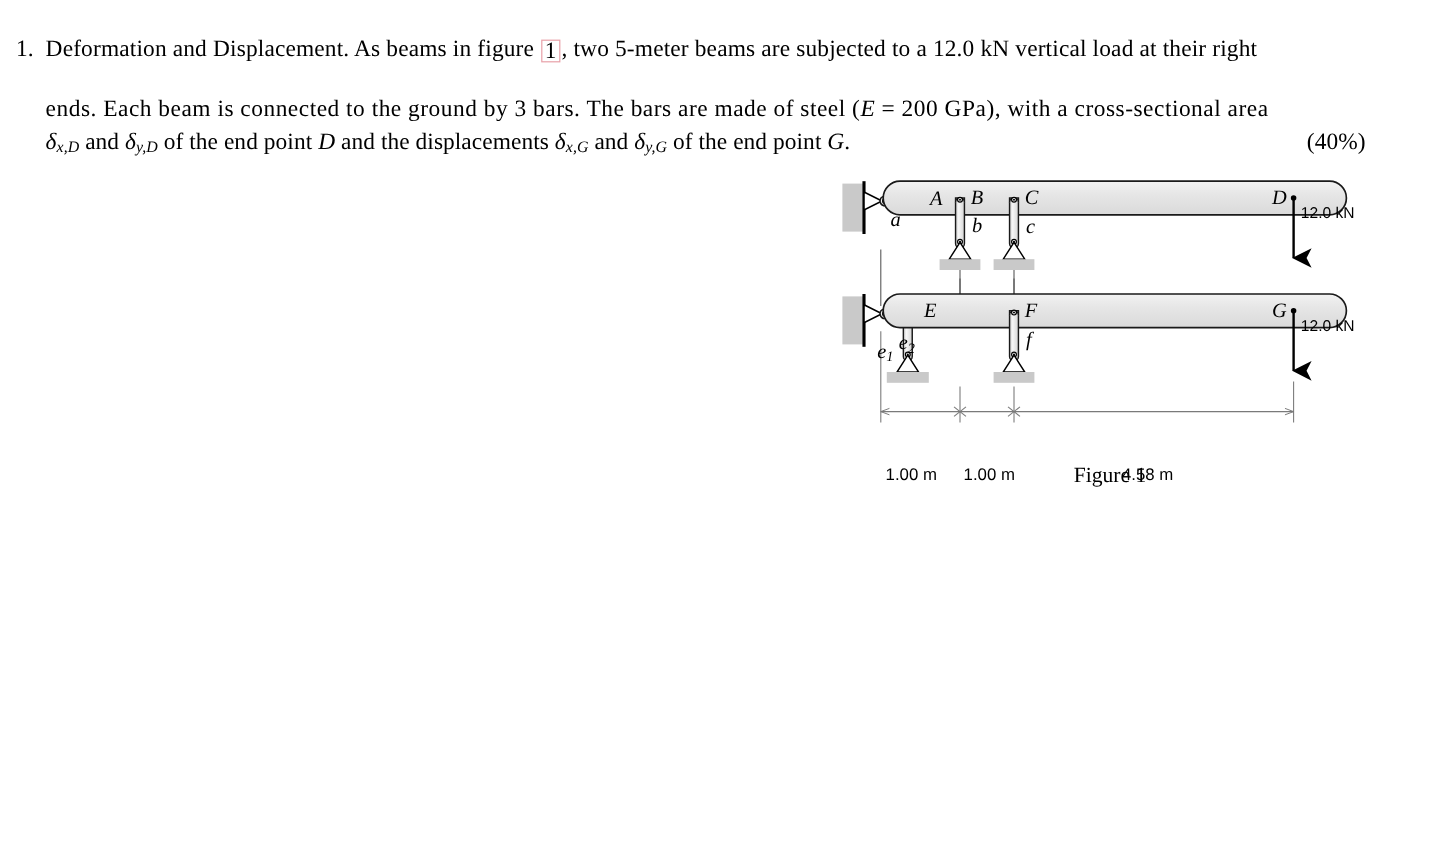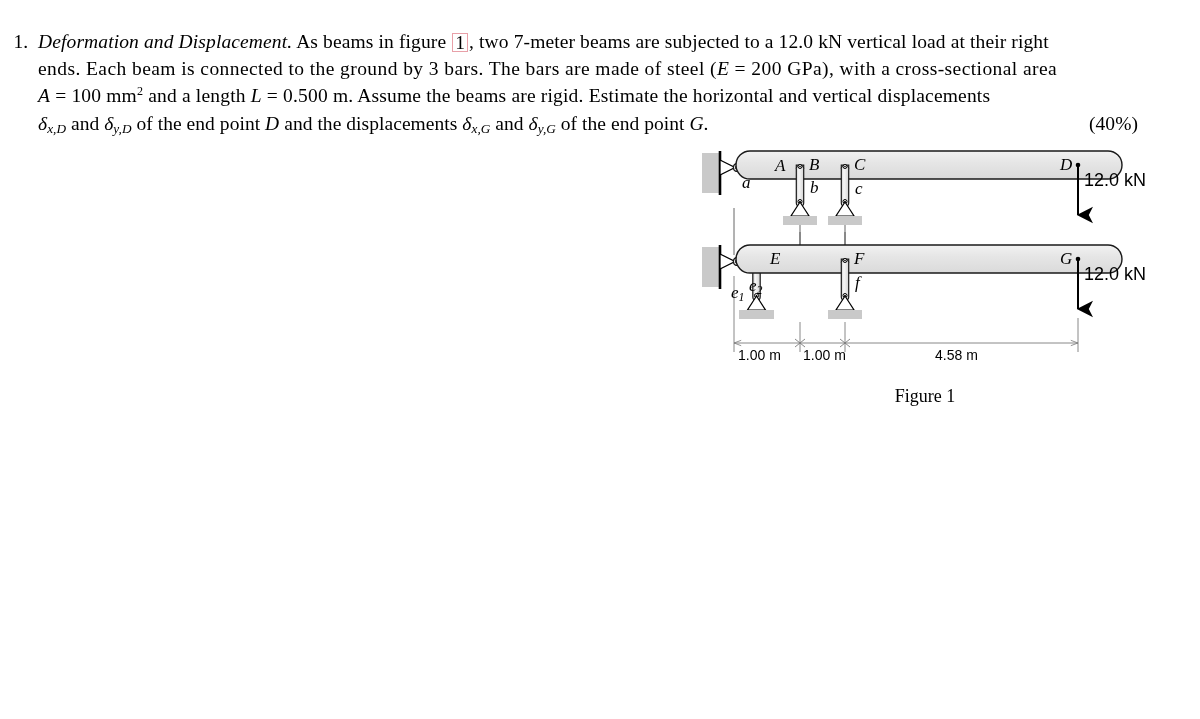--- a/index.html
+++ b/index.html
@@ -45,21 +45,21 @@
     text-align: justify;
     text-justify: inter-word;
     flex: 0 0 auto;
     hyphens: none;
   }
   .prob-line {
     white-space: nowrap;
     display: block;
     height: 27.2px;
   }
-  .it { font-style: italic; }
+  .it { }
   .mathvar { font-style: italic; font-family: "Liberation Serif", serif; }
   .ref-box {
     border: 1px solid #e8a0a8;
     padding: 0px 2px;
     margin: 0 1px;
     display: inline-block;
     line-height: 17px;
     position: relative;
     top: 1px;
   }
@@ -90,52 +90,50 @@
   .fig-label {
     position: absolute;
     font-family: "Liberation Serif", serif;
     font-style: italic;
     font-size: 17px;
     white-space: nowrap;
   }
   .fig-text {
     position: absolute;
     font-family: "Liberation Sans", sans-serif;
-    font-size: 18px;
+    font-size: 13px;
     white-space: nowrap;
     font-style: normal;
   }
   .dim-text {
     position: absolute;
     font-family: "Liberation Sans", sans-serif;
     font-size: 14px;
     white-space: nowrap;
+    margin-top: 40px;
   }
   svg { display: block; }
   sub.lblsub { font-size: 0.7em; vertical-align: -0.25em; line-height: 0; }
 </style>
 </head>
 <body>
 
 <div id="problem-block">
   <div class="prob-row">
     <div class="prob-number">1.</div>
     <div class="prob-body">
 
       <span class="prob-line" style="letter-spacing:0.12px;">
-        <span class="it">Deformation and Displacement.</span><span> As beams in figure </span><span class="ref-box">1</span><span>, two 7-meter beams are subjected to a 12.0 kN vertical load at their right</span>
+        <span class="it">Deformation and Displacement.</span><span> As beams in figure </span><span class="ref-box">1</span><span>, two 5-meter beams are subjected to a 12.0 kN vertical load at their right</span>
       </span>
 
-      <span class="prob-line" style="letter-spacing:0.42px;">
+      <span class="prob-line" style="letter-spacing:0.42px;margin-top:23px;">
         <span>ends. Each beam is connected to the ground by 3 bars. The bars are made of steel (</span><span class="mathvar">E</span><span> = 200 GPa), with a cross-sectional area</span>
       </span>
 
-      <span class="prob-line" style="letter-spacing:0.18px;">
-        <span class="mathvar">A</span><span> = 100 mm</span><sup class="sup2">2</sup><span> and a length </span><span class="mathvar">L</span><span> = 0.500 m.  Assume the beams are rigid.  Estimate the horizontal and vertical displacements</span>
-      </span>
 
       <span class="prob-line" style="letter-spacing:0.05px;">
         <span class="delta-group"><span class="mathvar">δ</span><sub class="subsm">x,D</sub></span><span> and </span><span class="delta-group"><span class="mathvar">δ</span><sub class="subsm">y,D</sub></span><span> of the end point </span><span class="mathvar">D</span><span> and the displacements </span><span class="delta-group"><span class="mathvar">δ</span><sub class="subsm">x,G</sub></span><span> and </span><span class="delta-group"><span class="mathvar">δ</span><sub class="subsm">y,G</sub></span><span> of the end point </span><span class="mathvar">G</span><span>.</span><span class="pct">(40%)</span>
       </span>
 
     </div>
   </div>
 </div>
 
 <div id="figure-area">

